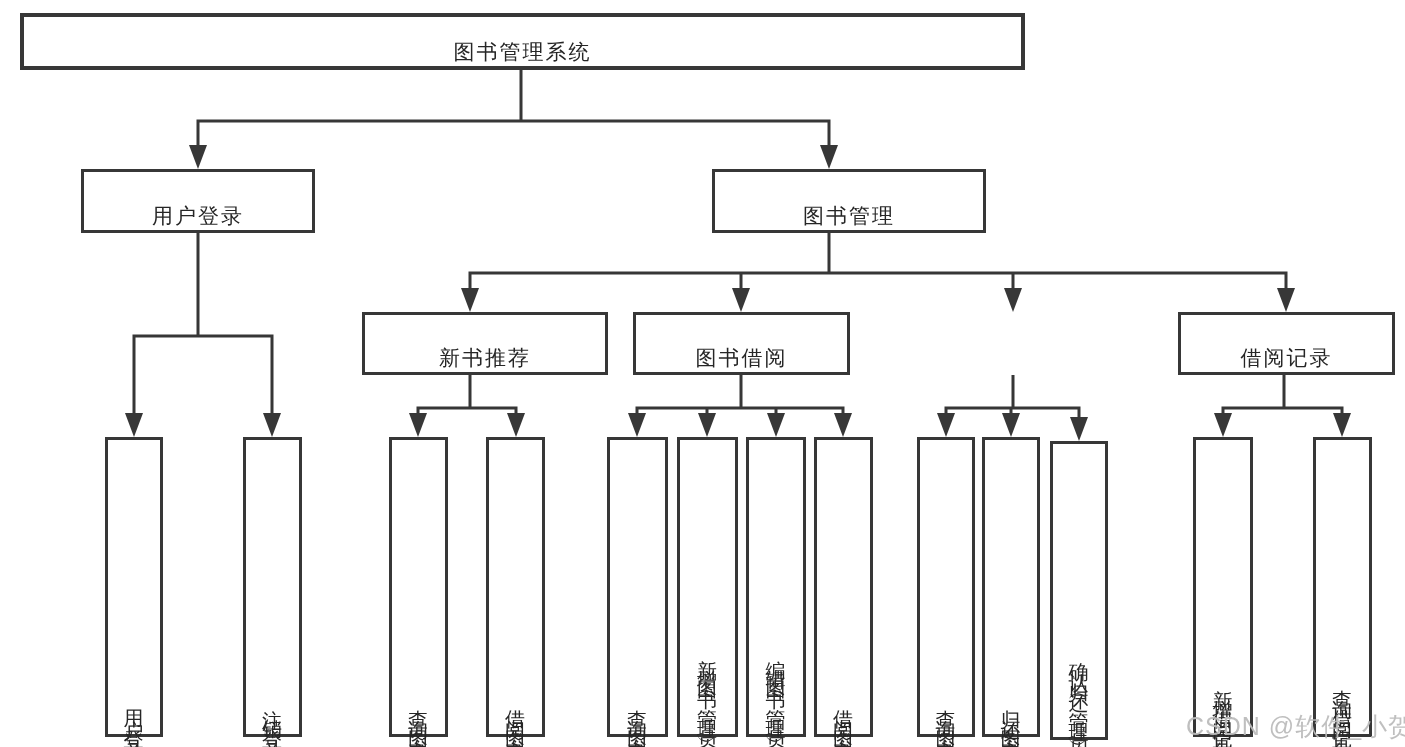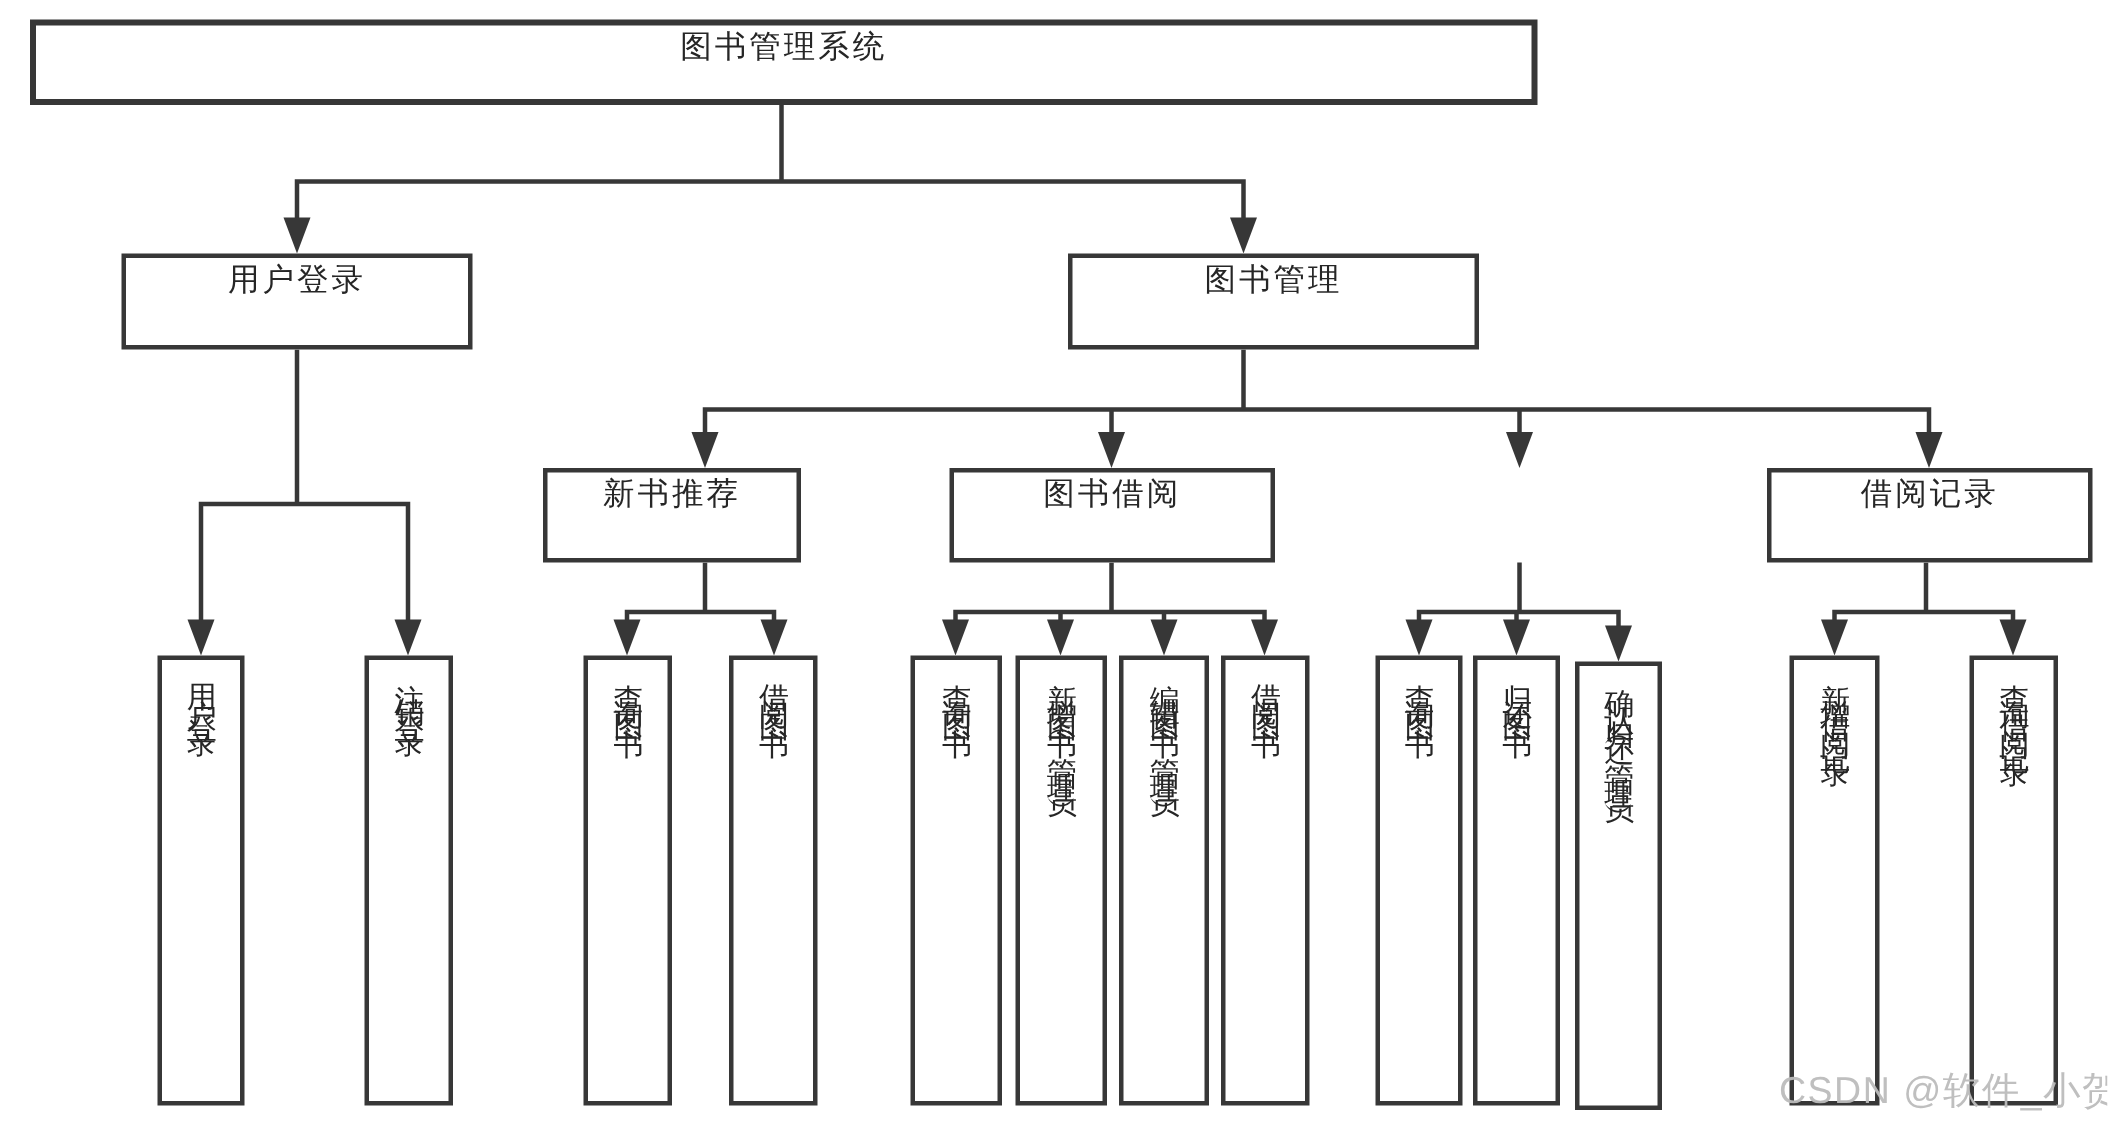--- a/index.html
+++ b/index.html
@@ -10,21 +10,21 @@
     font-family:"Liberation Sans","DejaVu Sans",sans-serif;
     color:#262626;
     overflow:hidden;
   }
   .wires{position:absolute;left:0;top:0;width:1405px;height:747px;}
   .box,.vbox{
     position:absolute;
     box-sizing:border-box;
     border:3px solid #373737;
     background:#ffffff;
-    display:flex;align-items:flex-start;justify-content:center;
+    display:flex;align-items:flex-end;justify-content:center;
   }
   .box .lbl{
     font-size:21px;
     letter-spacing:2px;
     white-space:nowrap;
     color:#262626;
   }
   .vbox .lbl{
     writing-mode:vertical-rl;
     text-orientation:mixed;
@@ -92,21 +92,21 @@
     <span class="lbl">图书管理系统</span>
   </div>
 
   <div class="box" style="left:81px;top:169px;width:234px;height:64px;">
     <span class="lbl">用户登录</span>
   </div>
   <div class="box" style="left:712px;top:169px;width:274px;height:64px;">
     <span class="lbl">图书管理</span>
   </div>
 
-  <div class="box" style="left:362px;top:312px;width:172px;height:63px;">
+  <div class="box" style="left:362px;top:312px;width:246px;height:63px;">
     <span class="lbl">新书推荐</span>
   </div>
   <div class="box" style="left:633px;top:312px;width:217px;height:63px;">
     <span class="lbl">图书借阅</span>
   </div>
   <div class="box" style="left:1178px;top:312px;width:217px;height:63px;">
     <span class="lbl">借阅记录</span>
   </div>
 
   <div class="vbox" style="left:105px;top:437px;width:58px;height:300px;">

